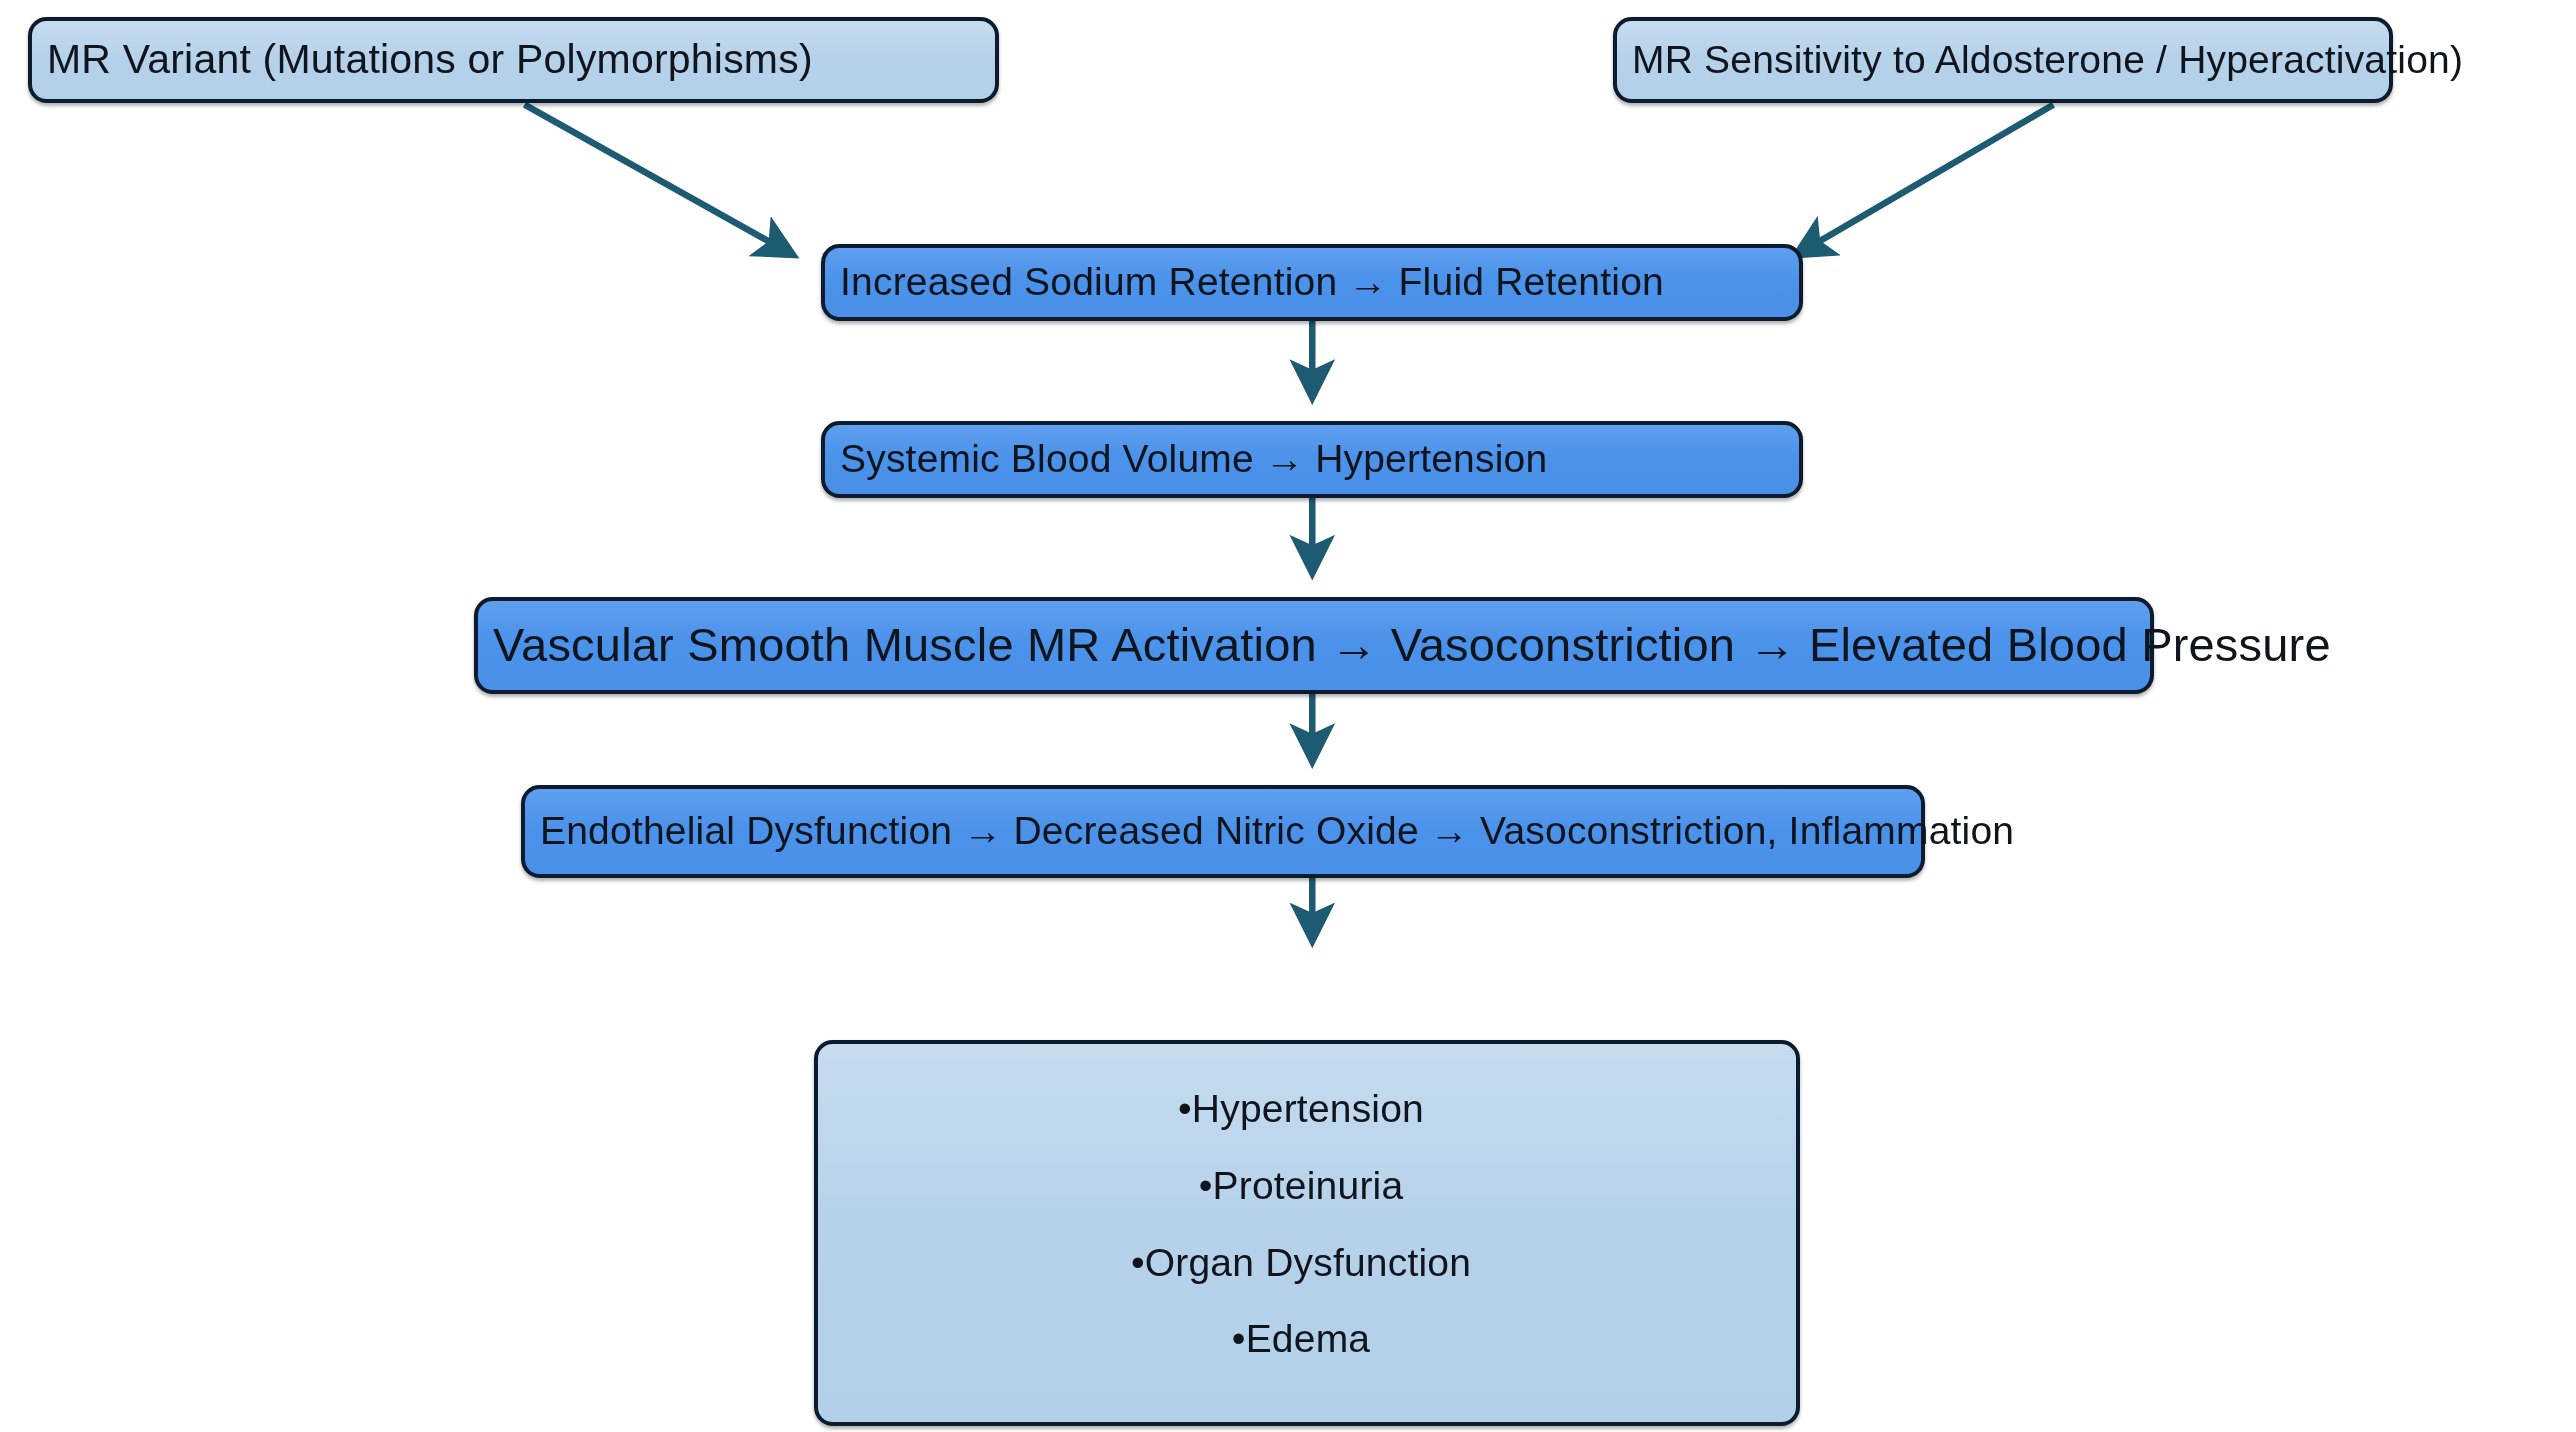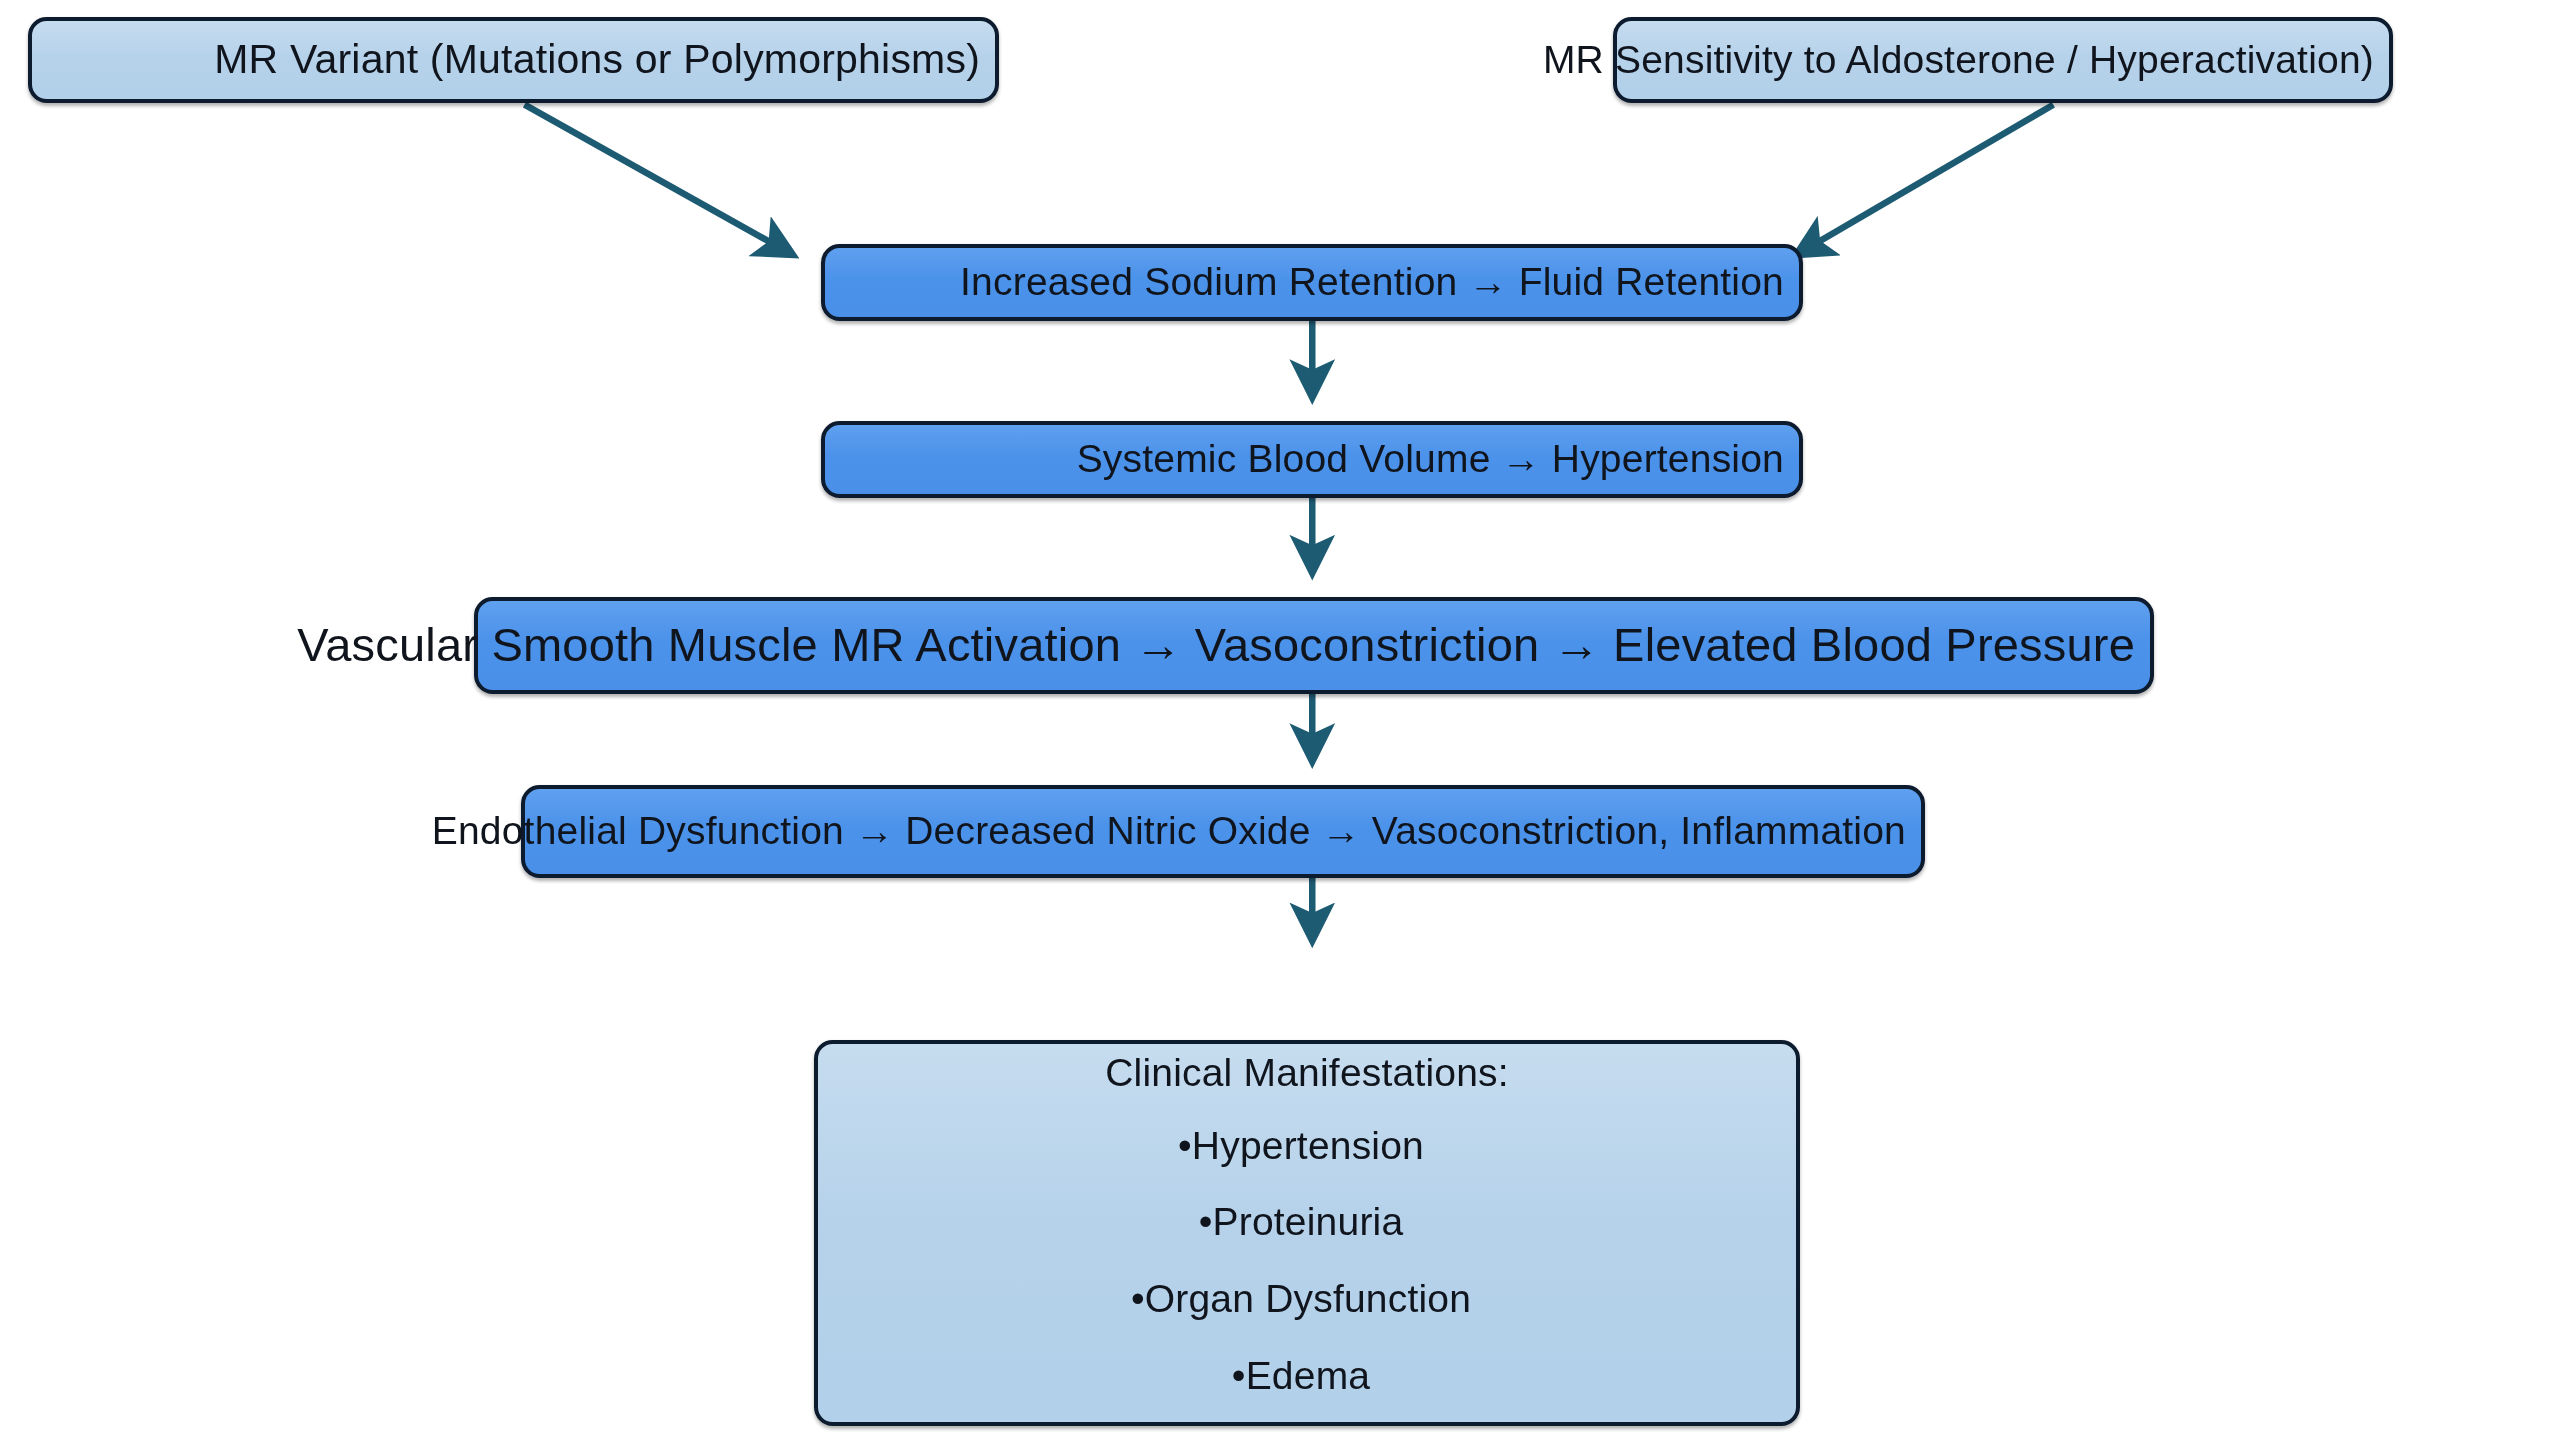--- a/index.html
+++ b/index.html
@@ -27,21 +27,21 @@
     height: 1433px;
     pointer-events: none;
   }
   .node {
     position: absolute;
     box-sizing: border-box;
     border: 4.7px solid #0d1b2e;
     border-radius: 18.7px;
     display: flex;
     align-items: center;
-    justify-content: flex-end;
+    justify-content: flex-start;
     color: #10141c;
     text-align: center;
     font-weight: 400;
     letter-spacing: 0.2px;
     line-height: 1.25;
     box-shadow: 0 2.8px 3.7px rgba(0,0,0,0.30);
   }
   .node-light {
     background: linear-gradient(to bottom, #c6dcef 0%, #b6d2ea 45%, #b2d0e9 100%);
   }
@@ -116,21 +116,20 @@
   <div class="node node-blue" style="left: 474px; top: 575px; width: 1680px; height: 97px; font-size: 47px;">
     <span class="node-label">Vascular Smooth Muscle MR Activation → Vasoconstriction → Elevated Blood Pressure</span>
   </div>
 
   <div class="node node-blue" style="left: 521px; top: 763px; width: 1404px; height: 93px; font-size: 39px;">
     <span class="node-label">Endothelial Dysfunction → Decreased Nitric Oxide → Vasoconstriction, Inflammation</span>
   </div>
 
 
   <div class="node node-light manifest-box" id="manifest-box" style="left: 814px; top: 1040px; width: 986px; height: 386px;">
-    <div class="manifest-title">Clinical Manifestations:</div>
     <ul class="manifest-list" id="manifest-list">
         <li>•Hypertension</li>
         <li>•Proteinuria</li>
         <li>•Organ Dysfunction</li>
         <li>•Edema</li>
       </ul>
   </div>
 
 </div>
 

